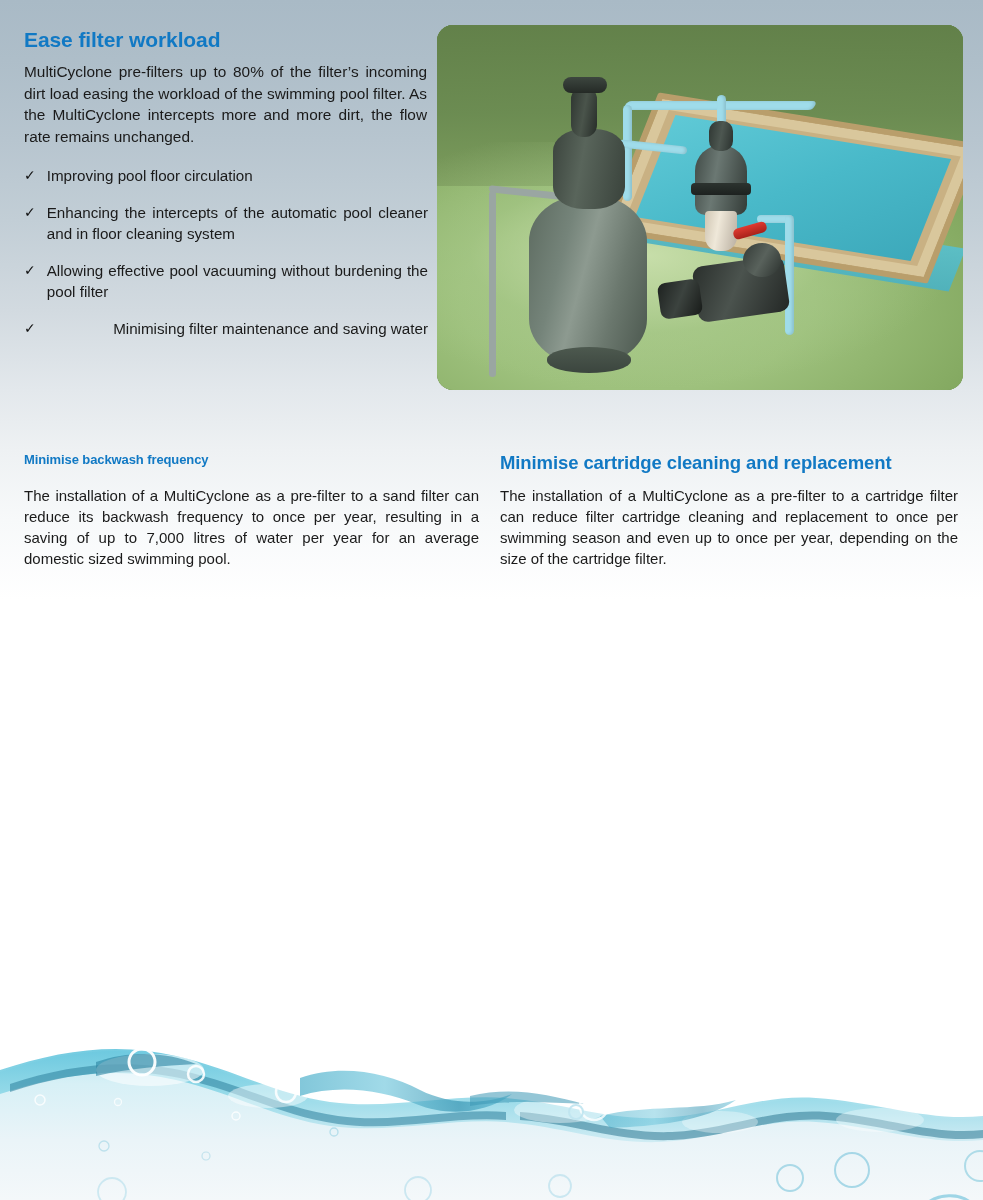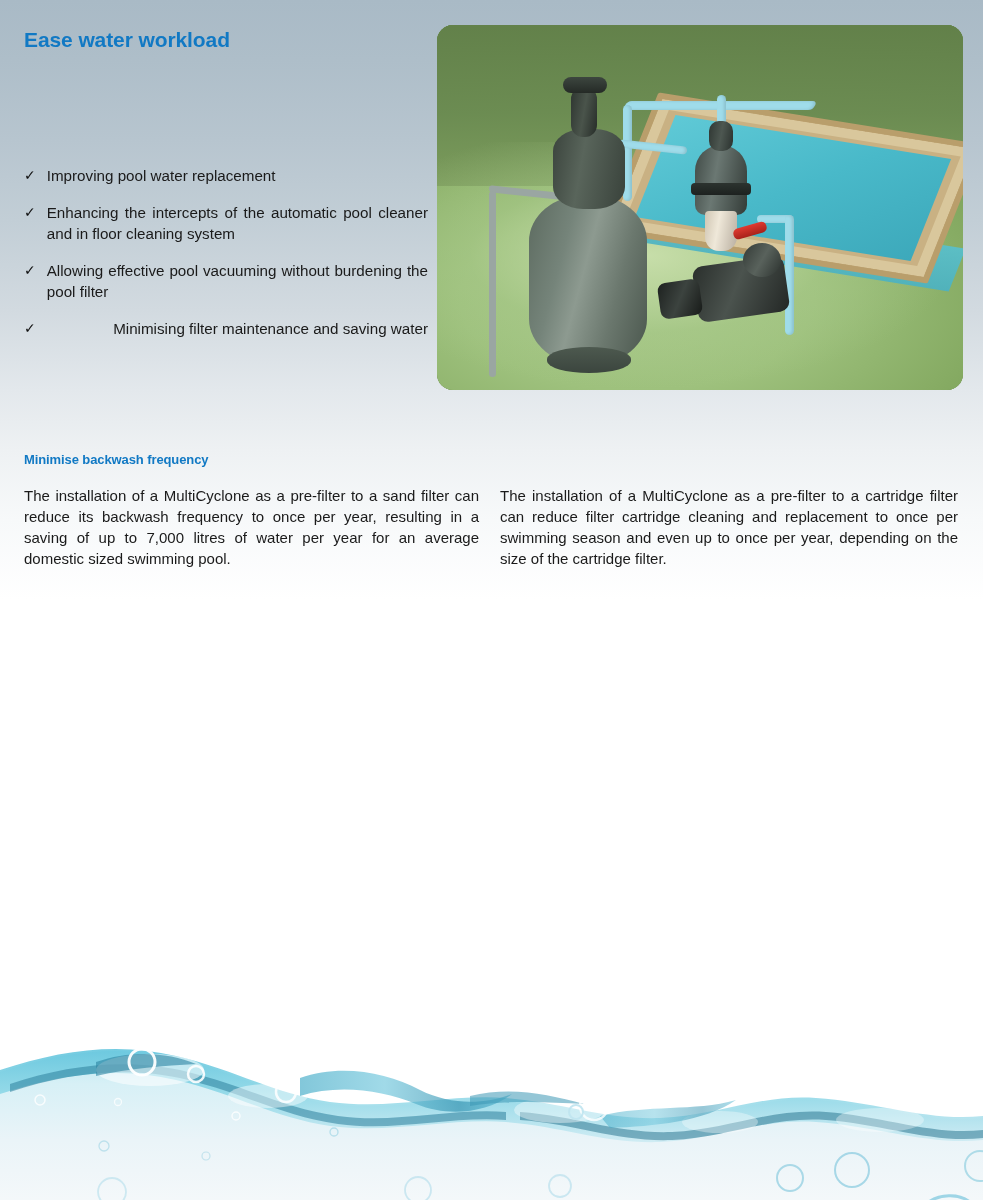--- a/index.html
+++ b/index.html
@@ -248,44 +248,46 @@
     <div class="mc-band"></div>
     <div class="mc-cup"></div>
     <div class="mc-cap"></div>
 
     <div class="pump"></div>
     <div class="pump-motor"></div>
     <div class="pump-trap"></div>
     <div class="red-handle"></div>
   </div>
 
-  <div class="h-blue" id="sec1-title">Ease water workload</div>
+  <div class="h-blue" id="sec1-title">Ease filter workload</div>
+  <div id="sec1-body">MultiCyclone pre-filters up to 80% of the filter’s incoming dirt load easing the workload of the swimming pool filter. As the MultiCyclone intercepts more and more dirt, the flow rate remains unchanged.</div>
 
   <div id="bullets">
     <div class="bullet">
       <span class="chk">✓</span>
-      <span class="btxt">Improving pool water replacement</span>
+      <span class="btxt">Improving pool floor circulation</span>
     </div>
     <div class="bullet">
       <span class="chk">✓</span>
       <span class="btxt">Enhancing the intercepts of the automatic pool cleaner and in floor cleaning system</span>
     </div>
     <div class="bullet">
       <span class="chk">✓</span>
       <span class="btxt">Allowing effective pool vacuuming without burdening the pool filter</span>
     </div>
     <div class="bullet">
       <span class="chk">✓</span>
       <span class="btxt">Minimising filter maintenance and saving water</span>
     </div>
   </div>
 
   <div class="h-blue" id="sec2-title">Minimise backwash frequency</div>
   <div id="sec2-body">The installation of a MultiCyclone as a pre-filter to a sand filter can reduce its backwash frequency to once per year, resulting in a saving of up to 7,000 litres of water per year for an average domestic sized swimming pool.</div>
 
+  <div class="h-blue" id="sec3-title">Minimise cartridge cleaning and replacement</div>
   <div id="sec3-body">The installation of a MultiCyclone as a pre-filter to a cartridge filter can reduce filter cartridge cleaning and replacement to once per swimming season and even up to once per year, depending on the size of the cartridge filter.</div>
 
   <div class="prod" style="left:0;top:575px;width:470px;height:330px;" role="img" aria-label="Pump, MultiCyclone pre-filter and large sand filter tank joined with yellow pipework">
 
     <div class="pipe-y" style="left:98px;top:626px;width:106px;height:11px;transform:skewY(-9deg);transform-origin:left center;"></div>
     <div class="pipe-y" style="left:196px;top:602px;width:96px;height:12px;"></div>
     <div class="pipe-y" style="left:278px;top:606px;width:11px;height:82px;"></div>
 
     <div class="dark" style="left:190px;top:596px;width:40px;height:20px;"></div>
     <div class="dark" style="left:198px;top:586px;width:16px;height:16px;border-radius:8px;"></div>

